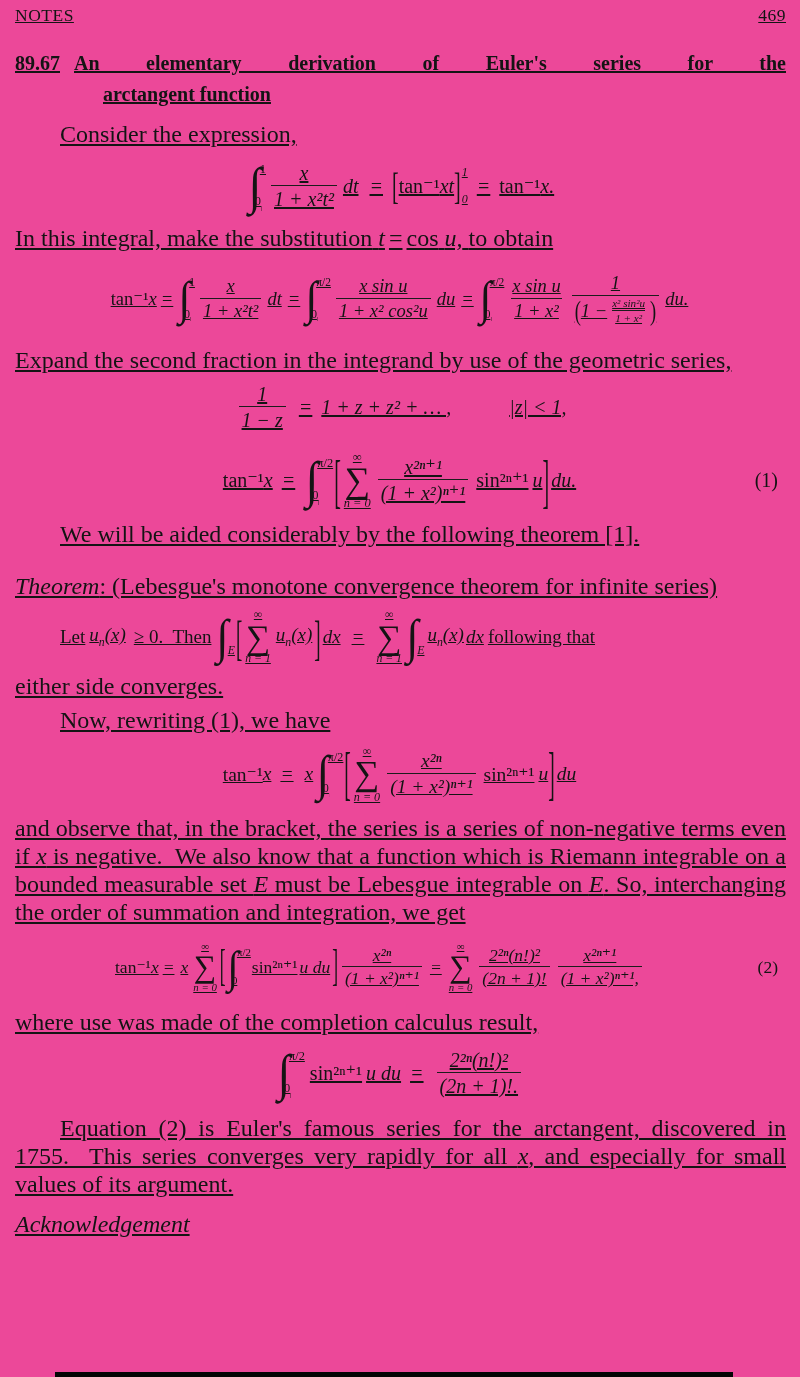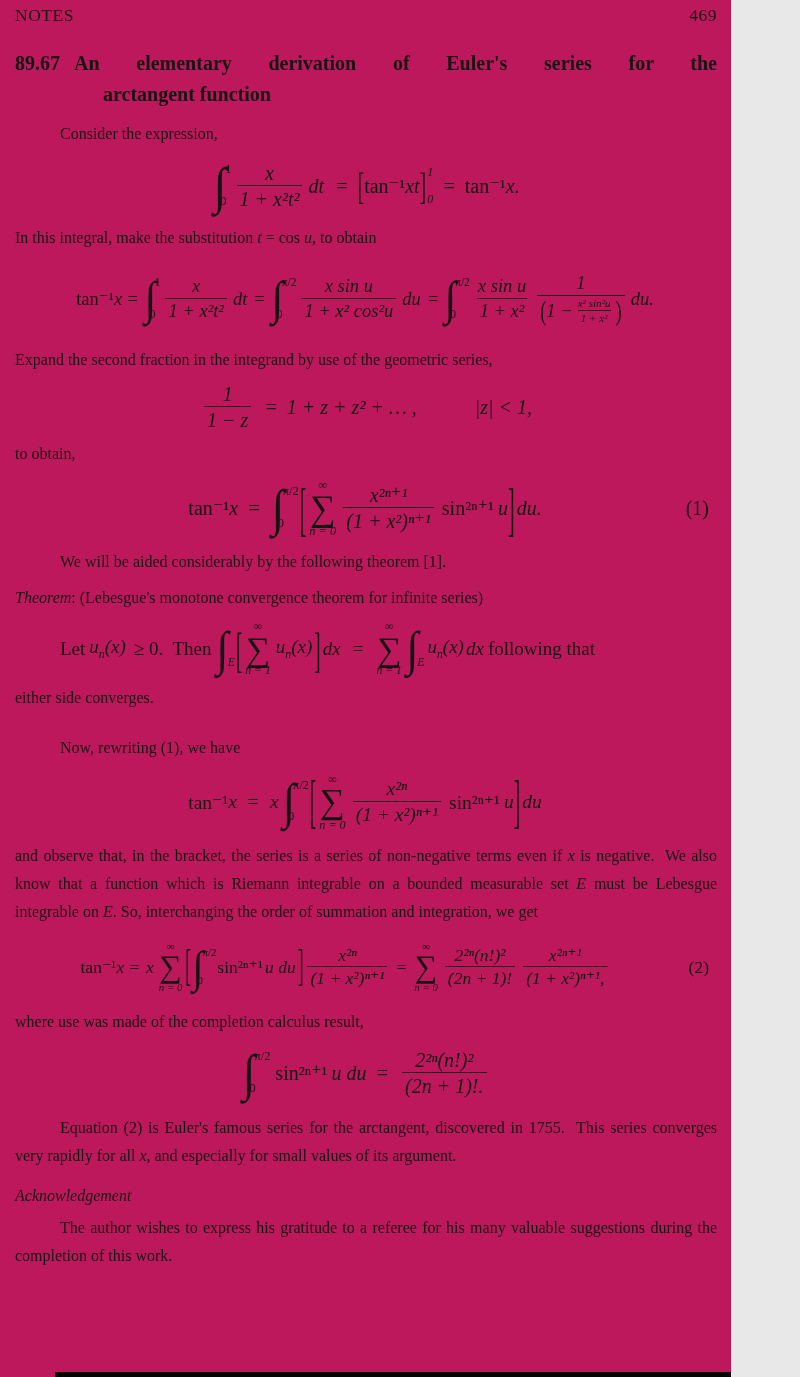--- a/index.html
+++ b/index.html
@@ -1,28 +1,28 @@
 <!DOCTYPE html>
 <html><head>
 <meta charset="utf-8">
 <style>
   html,body{margin:0;padding:0;background:#e8e8e8;}
-  .page{position:relative;width:731px;height:1377px;background:#be185d;color:#141414;
+  .page{position:relative;width:800px;height:1377px;background:#ec4899;color:#141414;
         font-family:"Liberation Serif","DejaVu Serif",serif;overflow:hidden;
-        padding:0;box-sizing:border-box;}
+        padding:0;box-sizing:border-box;text-decoration:underline;}
   .inner{padding:5px 14px 0 15px;}
   
   .hdr{display:flex;justify-content:space-between;font-size:17.5px;letter-spacing:.5px;}
   
   .title{margin-top:22px;font-weight:bold;font-size:20px;line-height:31px;}
   .t1{text-align:justify;text-align-last:justify;}
   .tn{margin-right:14px;}
   .t2{padding-left:88px;}
   
-  p{margin:0;font-size:16px;line-height:28px;}
+  p{margin:0;font-size:24px;line-height:28px;}
   .ind{text-indent:45px;}
   .just{text-align:justify;} .mt4{margin-top:4px;}
   
   .eqrow{display:flex;align-items:center;justify-content:center;font-style:italic;
          white-space:nowrap;position:relative;}
   .mr{font-style:normal;}
   .m1{margin:0 4px;} .m2{margin:0 9px;} .m0{margin:0 2px;}
   .tag{position:absolute;right:8px;top:50%;transform:translateY(-50%);font-style:normal;}
   
   .frac{display:inline-flex;flex-direction:column;align-items:center;margin:0 4px;
@@ -164,21 +164,20 @@
     <span class="frac">
           <span class="num">1</span>
           <span class="den">1 − z</span>
         </span>
     <span class="m2">=</span>
     <span>1 + z + z² + … ,</span>
     <span style="width:58px"></span>
     <span>|z| &lt; 1,</span>
   </div>
 
-  <p>to obtain,</p>
 
   <div class="eqrow" style="height:80px;font-size:20px">
     <span class="mr">tan⁻¹</span>
         <span>x</span>
     <span class="m2">=</span>
     <span class="int">
           <span class="isign">∫</span>
           <span class="ilims">
             <span>π/2</span>
             <span class="lo">0</span>
@@ -196,21 +195,21 @@
         </span>
     <span class="mr m1">sin²ⁿ⁺¹</span>
         <span>u</span>
     <span class="tb" style="--s:3.0">]</span>
     <span class="m0">du.</span>
     <span class="tag">(1)</span>
   </div>
 
   <p class="ind">We will be aided considerably by the following theorem [1].</p>
 
-  <p style="margin-top:8px"><i>Theorem</i><span>: (Lebesgue's monotone convergence theorem for infinite series)</span></p>
+  <p style="margin-top:24px"><i>Theorem</i><span>: (Lebesgue's monotone convergence theorem for infinite series)</span></p>
 
   <div class="eqrow" style="height:70px;font-size:19px;justify-content:flex-start;padding-left:45px;margin-top:2px">
     <span class="mr">Let</span>
     <span class="m1"><i>u</i><sub>n</sub><i>(x)</i></span>
     <span class="mr m1">≥ 0.&nbsp; Then</span>
     <span class="int">
           <span class="isign">∫</span>
           <span class="ilims ils">
             <span>E</span>
           </span>
@@ -236,21 +235,21 @@
             <span>E</span>
           </span>
         </span>
     <span class="m0"><i>u</i><sub>n</sub><i>(x)</i></span>
     <span>dx</span>
     <span class="mr m1">following that</span>
   </div>
 
   <p>either side converges.</p>
 
-  <p class="ind" style="margin-top:22px">Now, rewriting (1), we have</p>
+  <p class="ind" style="margin-top:6px">Now, rewriting (1), we have</p>
 
   <div class="eqrow" style="height:80px;font-size:19.5px">
     <span class="mr">tan⁻¹</span>
         <span>x</span>
     <span class="m2">=</span>
     <span class="m0">x</span>
     <span class="int">
           <span class="isign">∫</span>
           <span class="ilims">
             <span>π/2</span>
@@ -332,17 +331,16 @@
     <span class="m2">=</span>
     <span class="frac">
           <span class="num">2²ⁿ(n!)²</span>
           <span class="den">(2n + 1)!.</span>
         </span>
   </div>
 
   <p class="just ind mt4"><span>Equation (2) is Euler's famous series for the arctangent, discovered in 1755.&nbsp; This series converges very rapidly for all </span><i>x</i><span>, and especially for small values of its argument.</span></p>
 
   <p style="margin-top:12px"><i>Acknowledgement</i></p>
-  <p class="just ind mt4">The author wishes to express his gratitude to a referee for his many valuable suggestions during the completion of this work.</p>
 
  </div>
  <div class="botbar"></div>
 </div>
 
 </body></html>

